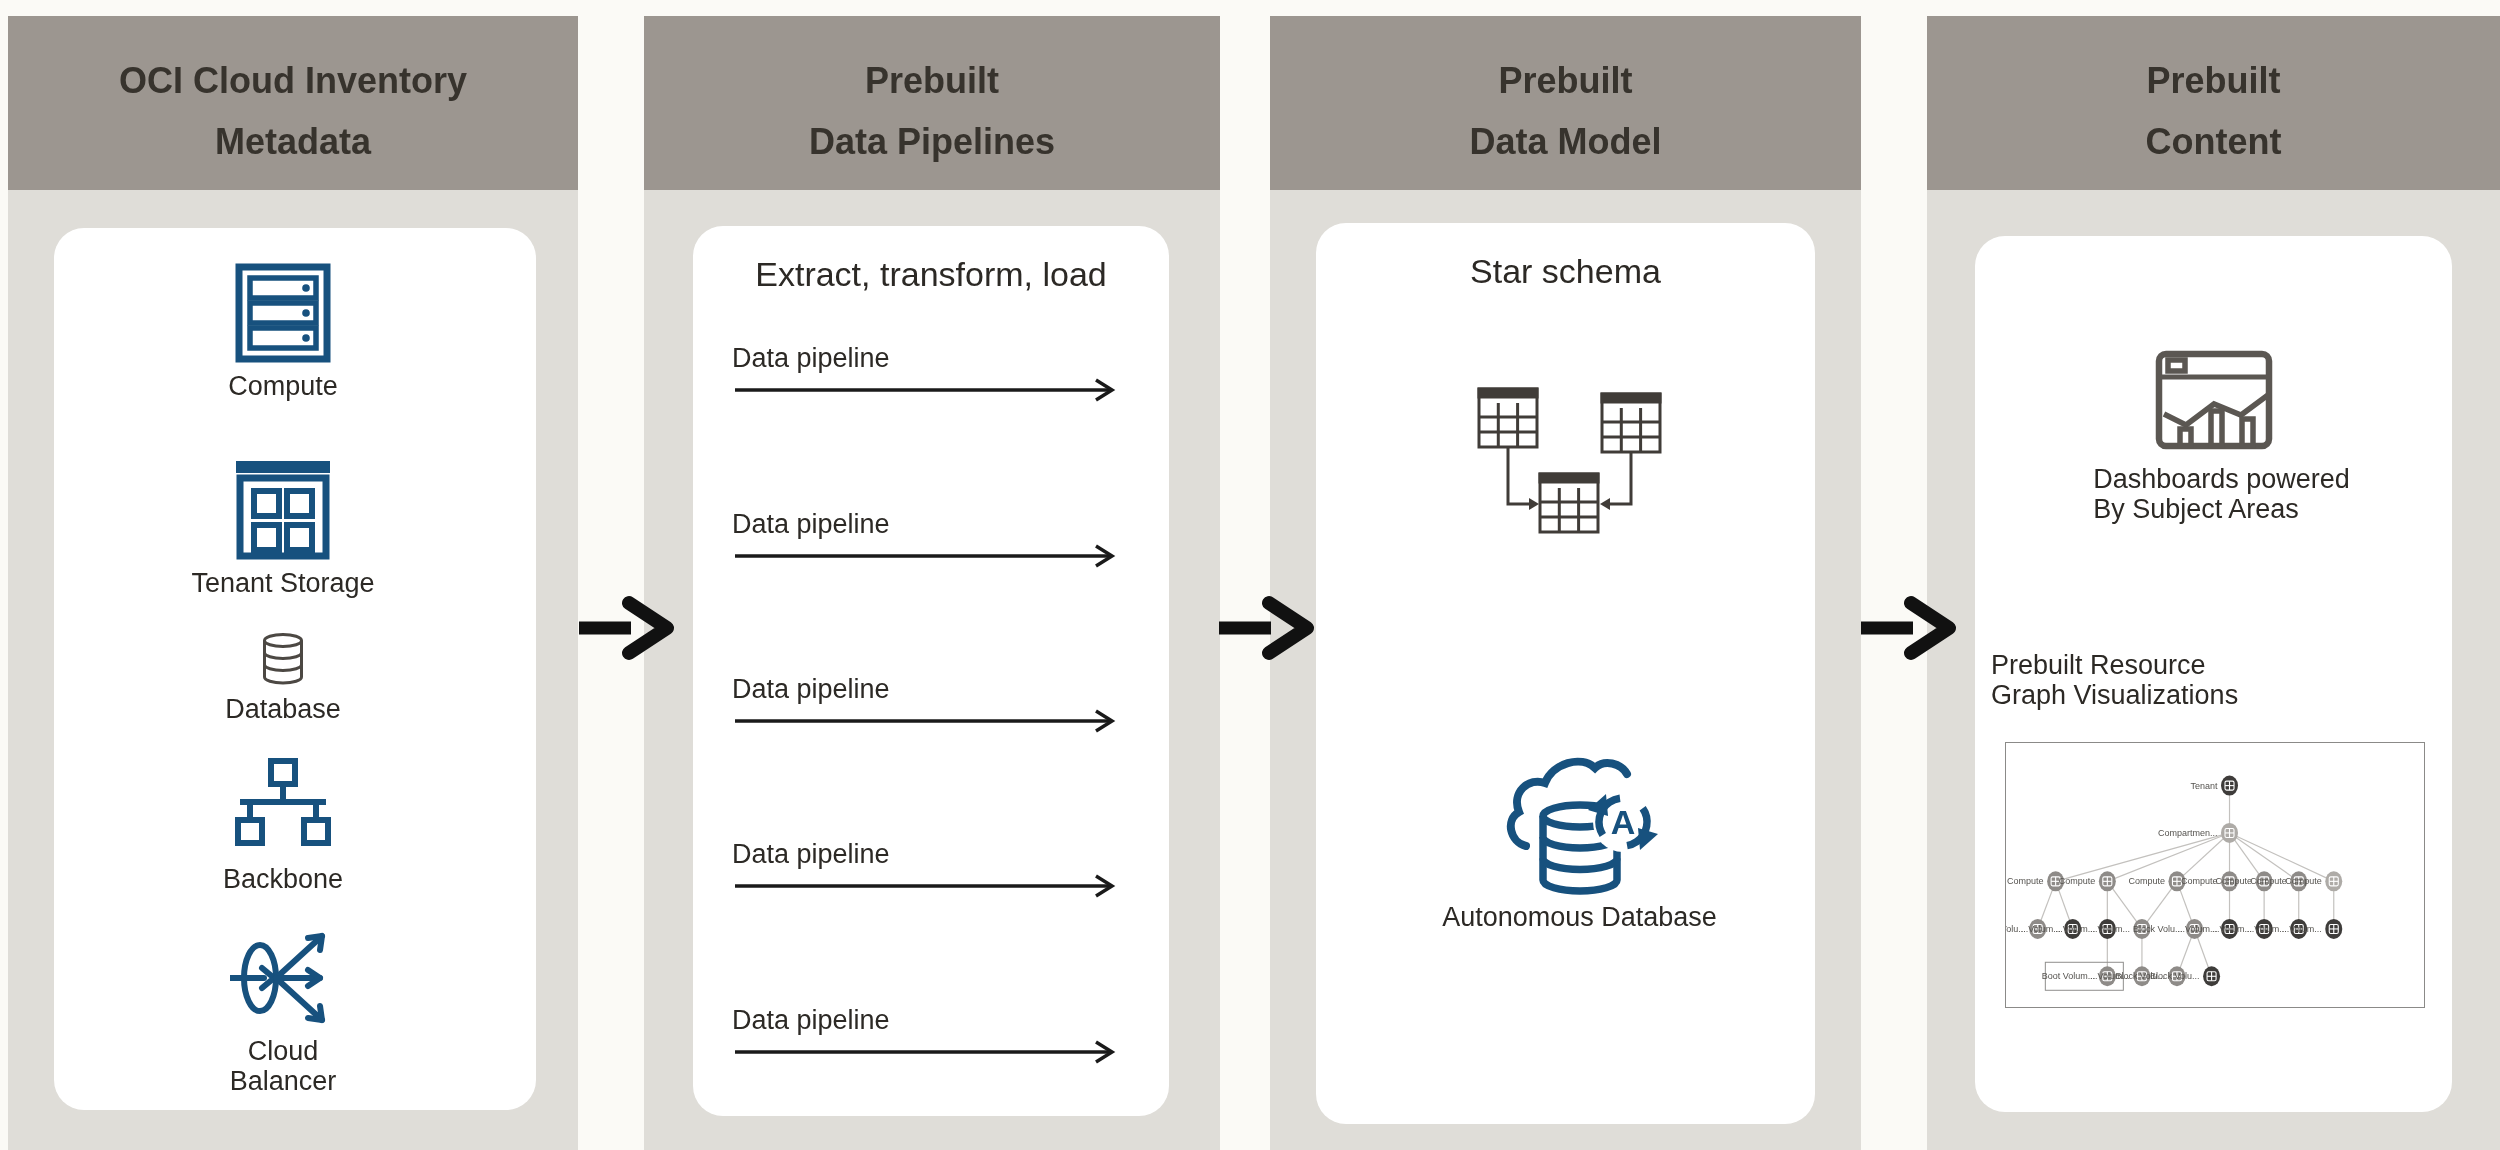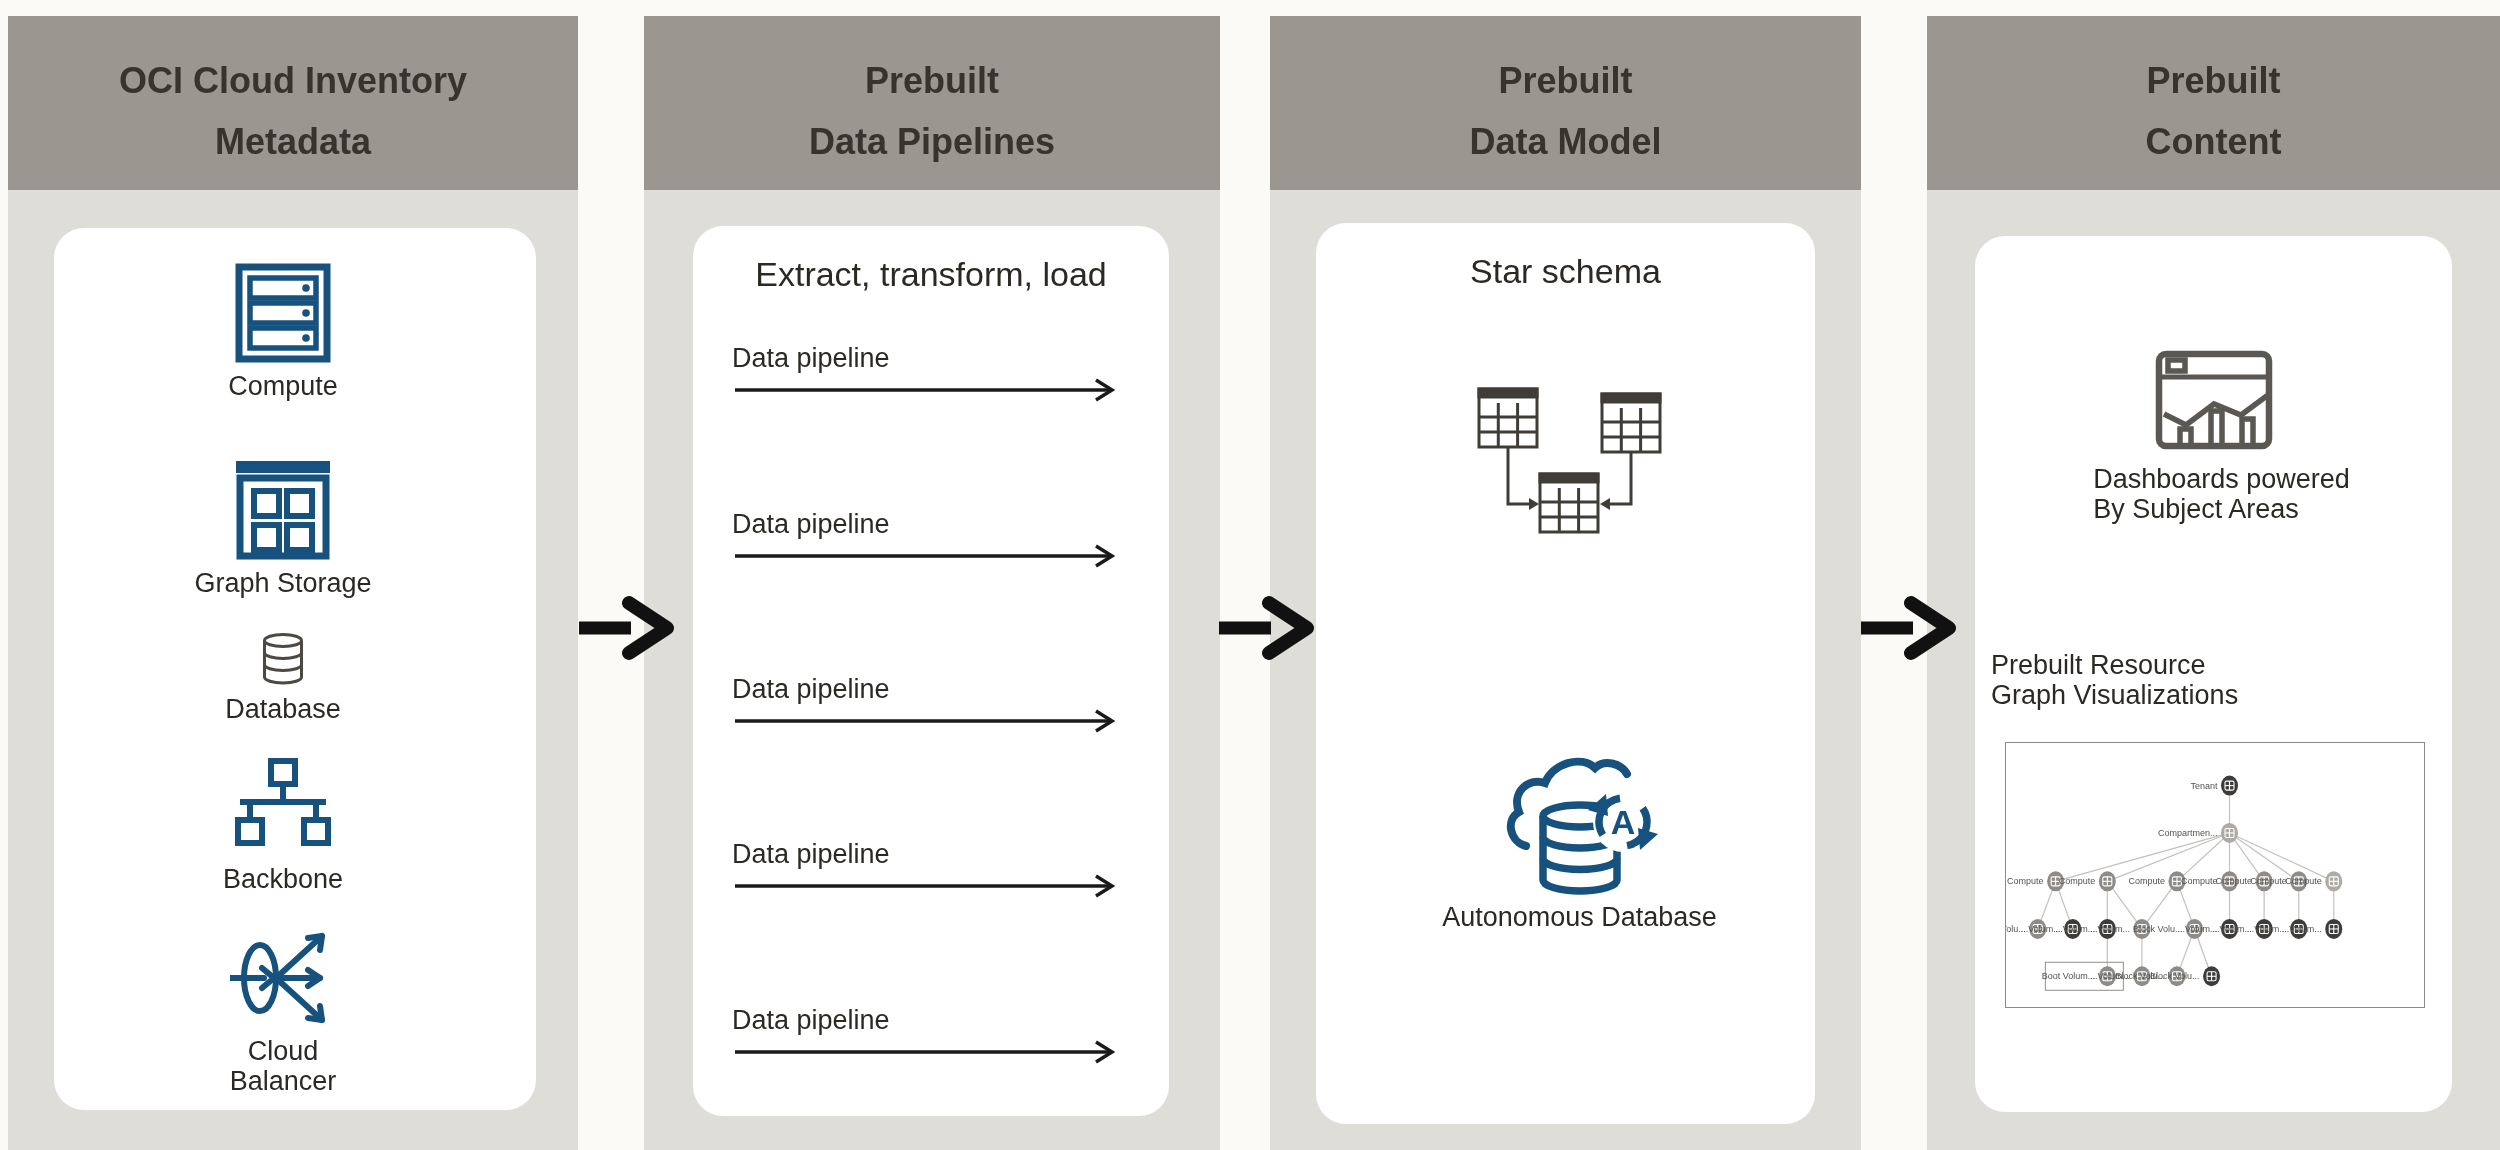--- a/index.html
+++ b/index.html
@@ -66,21 +66,21 @@
 
         <div class="inv-item" style="top:232px">
           <svg width="96" height="100" viewBox="0 0 96 100">
             <rect x="1" y="1" width="94" height="12" fill="#17517e"></rect>
             <rect x="5" y="18" width="86" height="78" fill="none" stroke="#17517e" stroke-width="7"></rect>
             <rect x="19" y="31" width="25" height="25" fill="none" stroke="#17517e" stroke-width="6"></rect>
             <rect x="52" y="31" width="25" height="25" fill="none" stroke="#17517e" stroke-width="6"></rect>
             <rect x="19" y="65" width="25" height="25" fill="none" stroke="#17517e" stroke-width="6"></rect>
             <rect x="52" y="65" width="25" height="25" fill="none" stroke="#17517e" stroke-width="6"></rect>
           </svg>
-          <div class="item-label">Graph Storage</div>
+          <div class="item-label">Tenant Storage</div>
         </div>
 
         <div class="inv-item" style="top:404px">
           <svg width="44" height="54" viewBox="0 0 44 54">
             <g fill="none" stroke="#4c4843" stroke-width="3">
               <ellipse cx="22" cy="8.5" rx="18.5" ry="6"></ellipse>
               <path d="M3.5,8.5 V45"></path>
                 <path d="M40.5,8.5 V45"></path>
               <path d="M3.5,45 A18.5,6 0 0 0 40.5,45"></path>
               <path d="M3.5,20.5 A18.5,6 0 0 0 40.5,20.5"></path>

